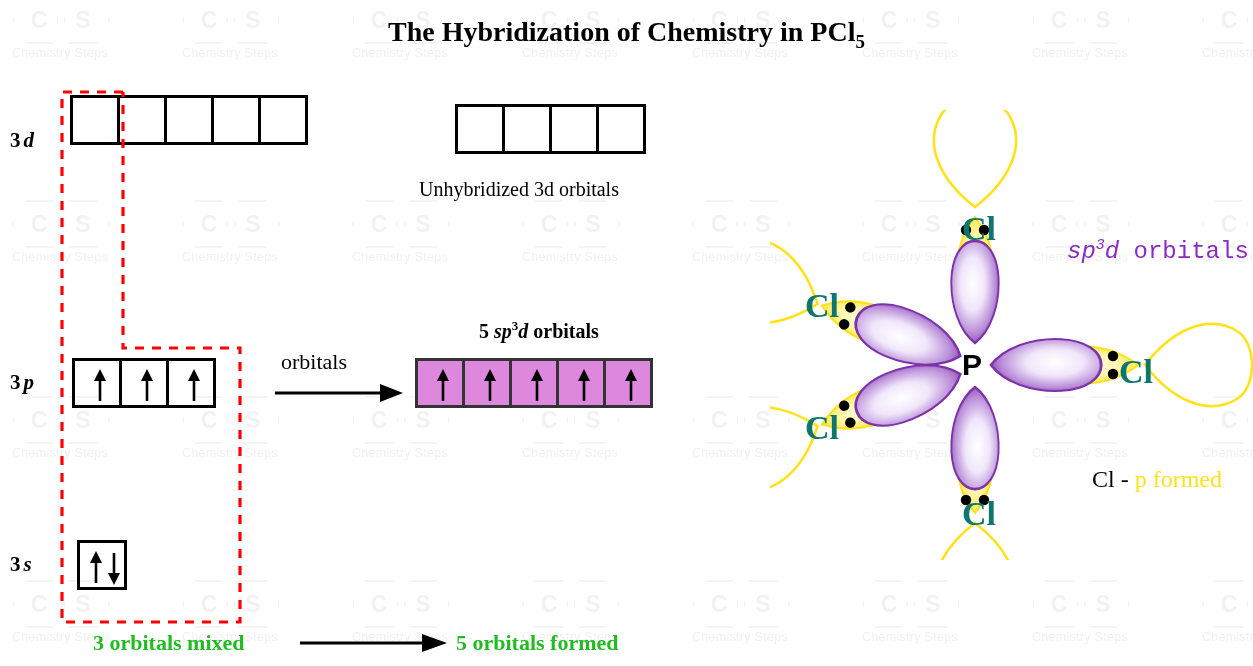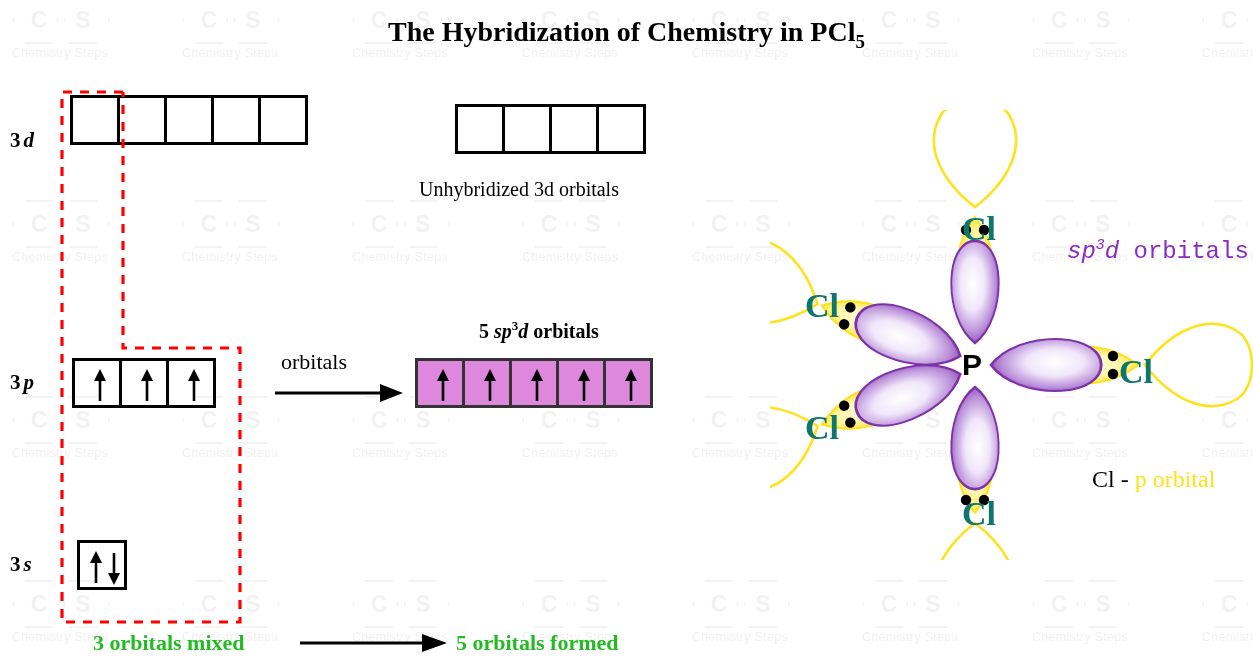--- a/index.html
+++ b/index.html
@@ -597,17 +597,17 @@
       <div class="mol-label" style="left:349px; top:243px;">Cl</div>
       <div class="mol-label" style="left:35px; top:177px;">Cl</div>
       <div class="mol-label" style="left:35px; top:299px;">Cl</div>
     </div>
 
     <div id="sp3d-legend" style="left:1067px; top:237px;">
       <span class="it">sp</span><sup class="it">3</sup><span class="it">d</span><span> orbitals</span>
     </div>
 
     <div id="cl-p-legend" style="left:1092px; top:466px;">
-      <span>Cl - </span><span class="yellow">p orbital</span>
+      <span>Cl - </span><span class="yellow">p formed</span>
     </div>
 
   </div>
 </div>
 
 </body></html>

